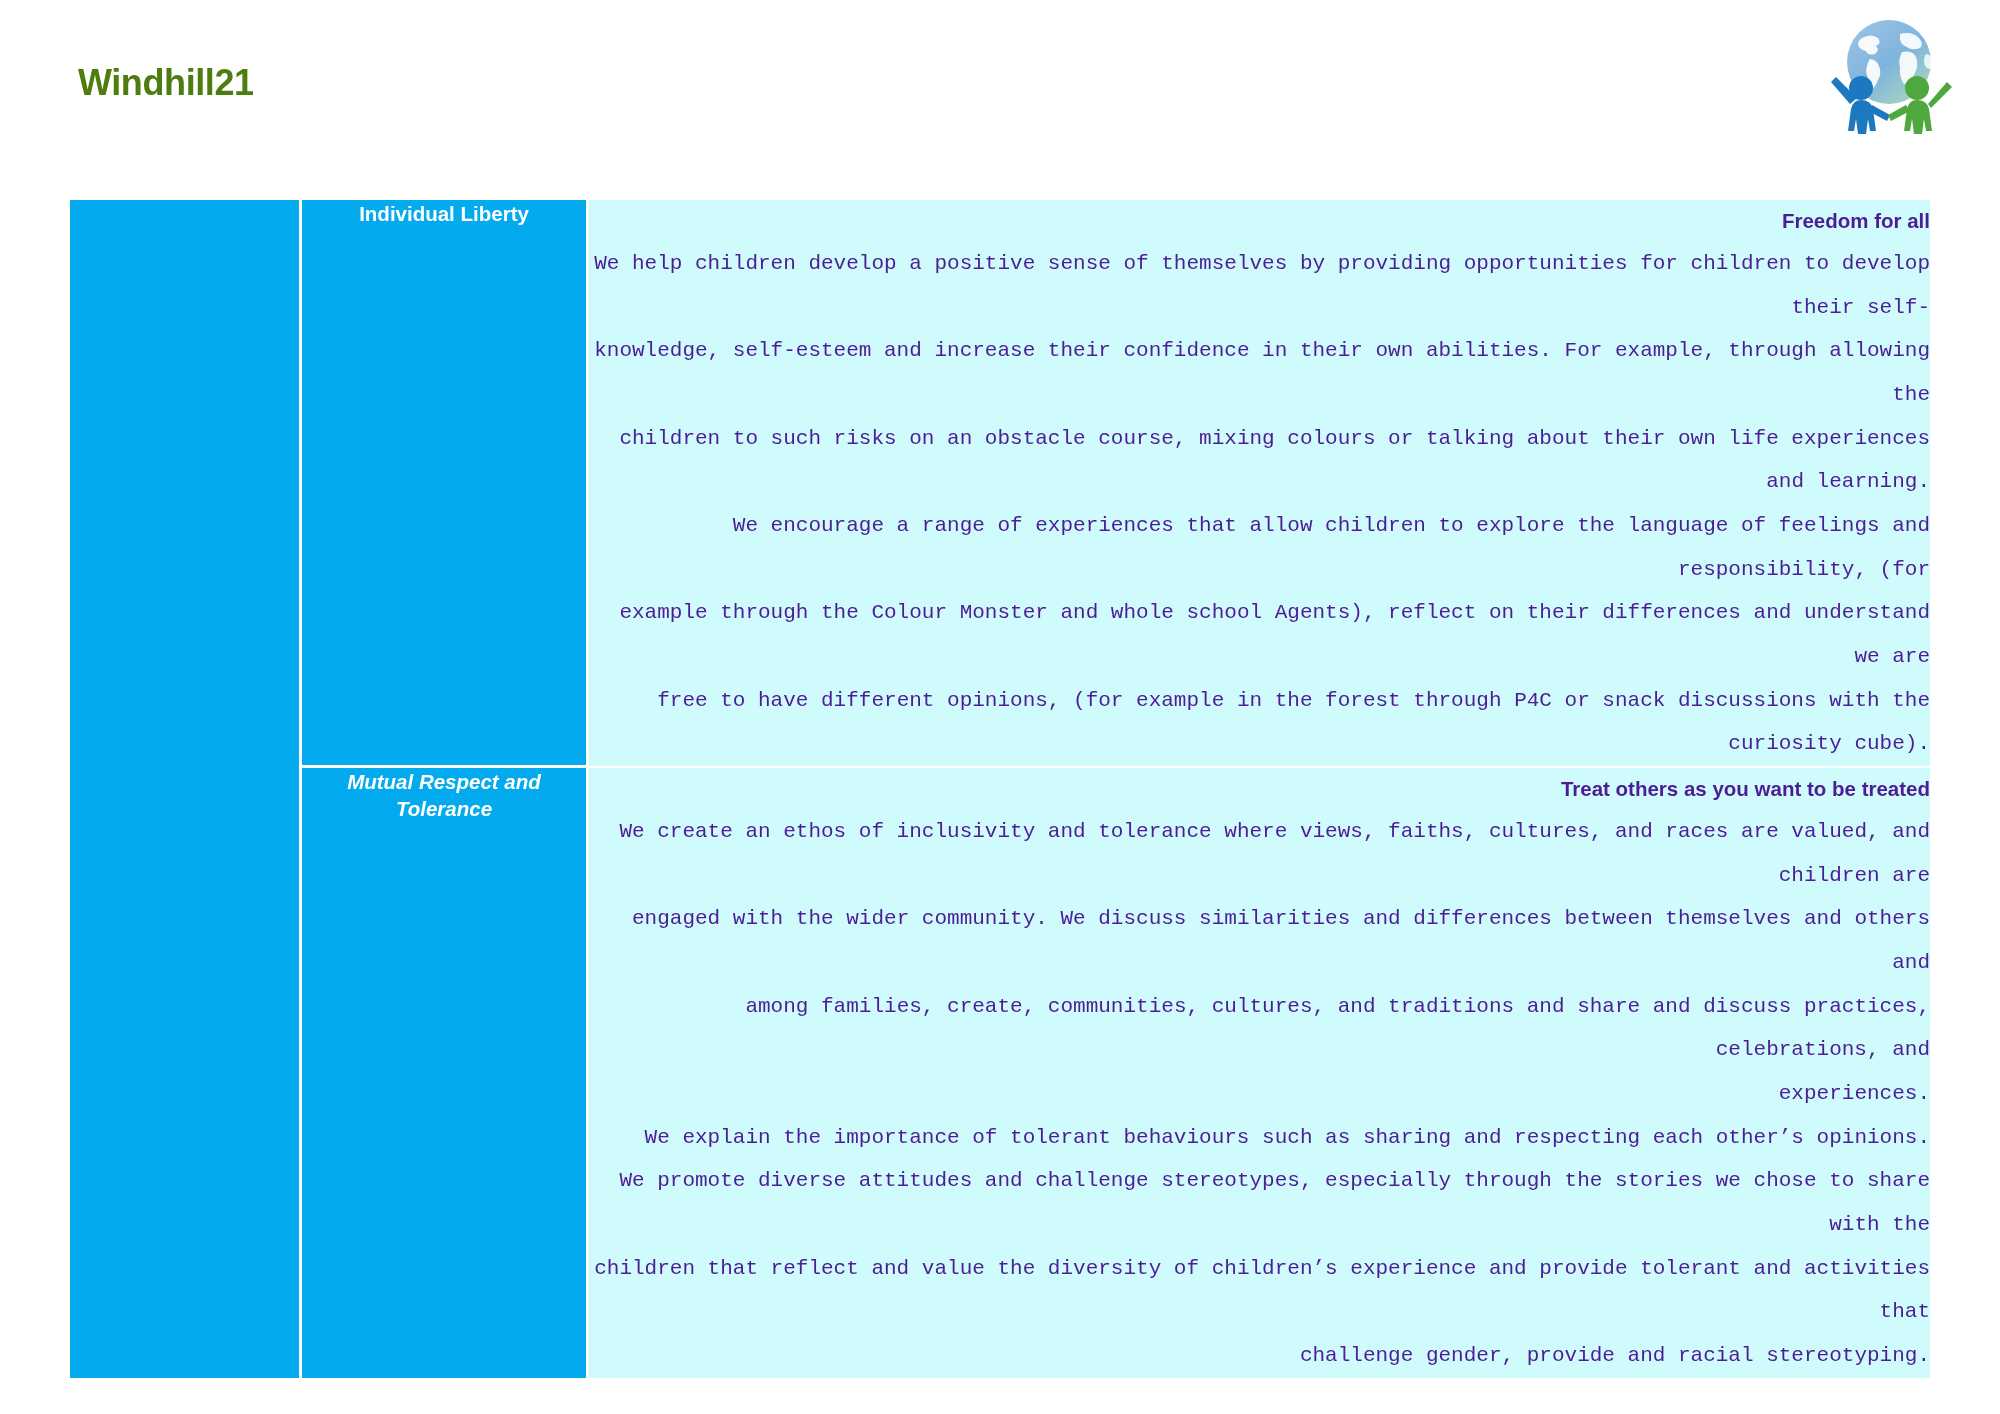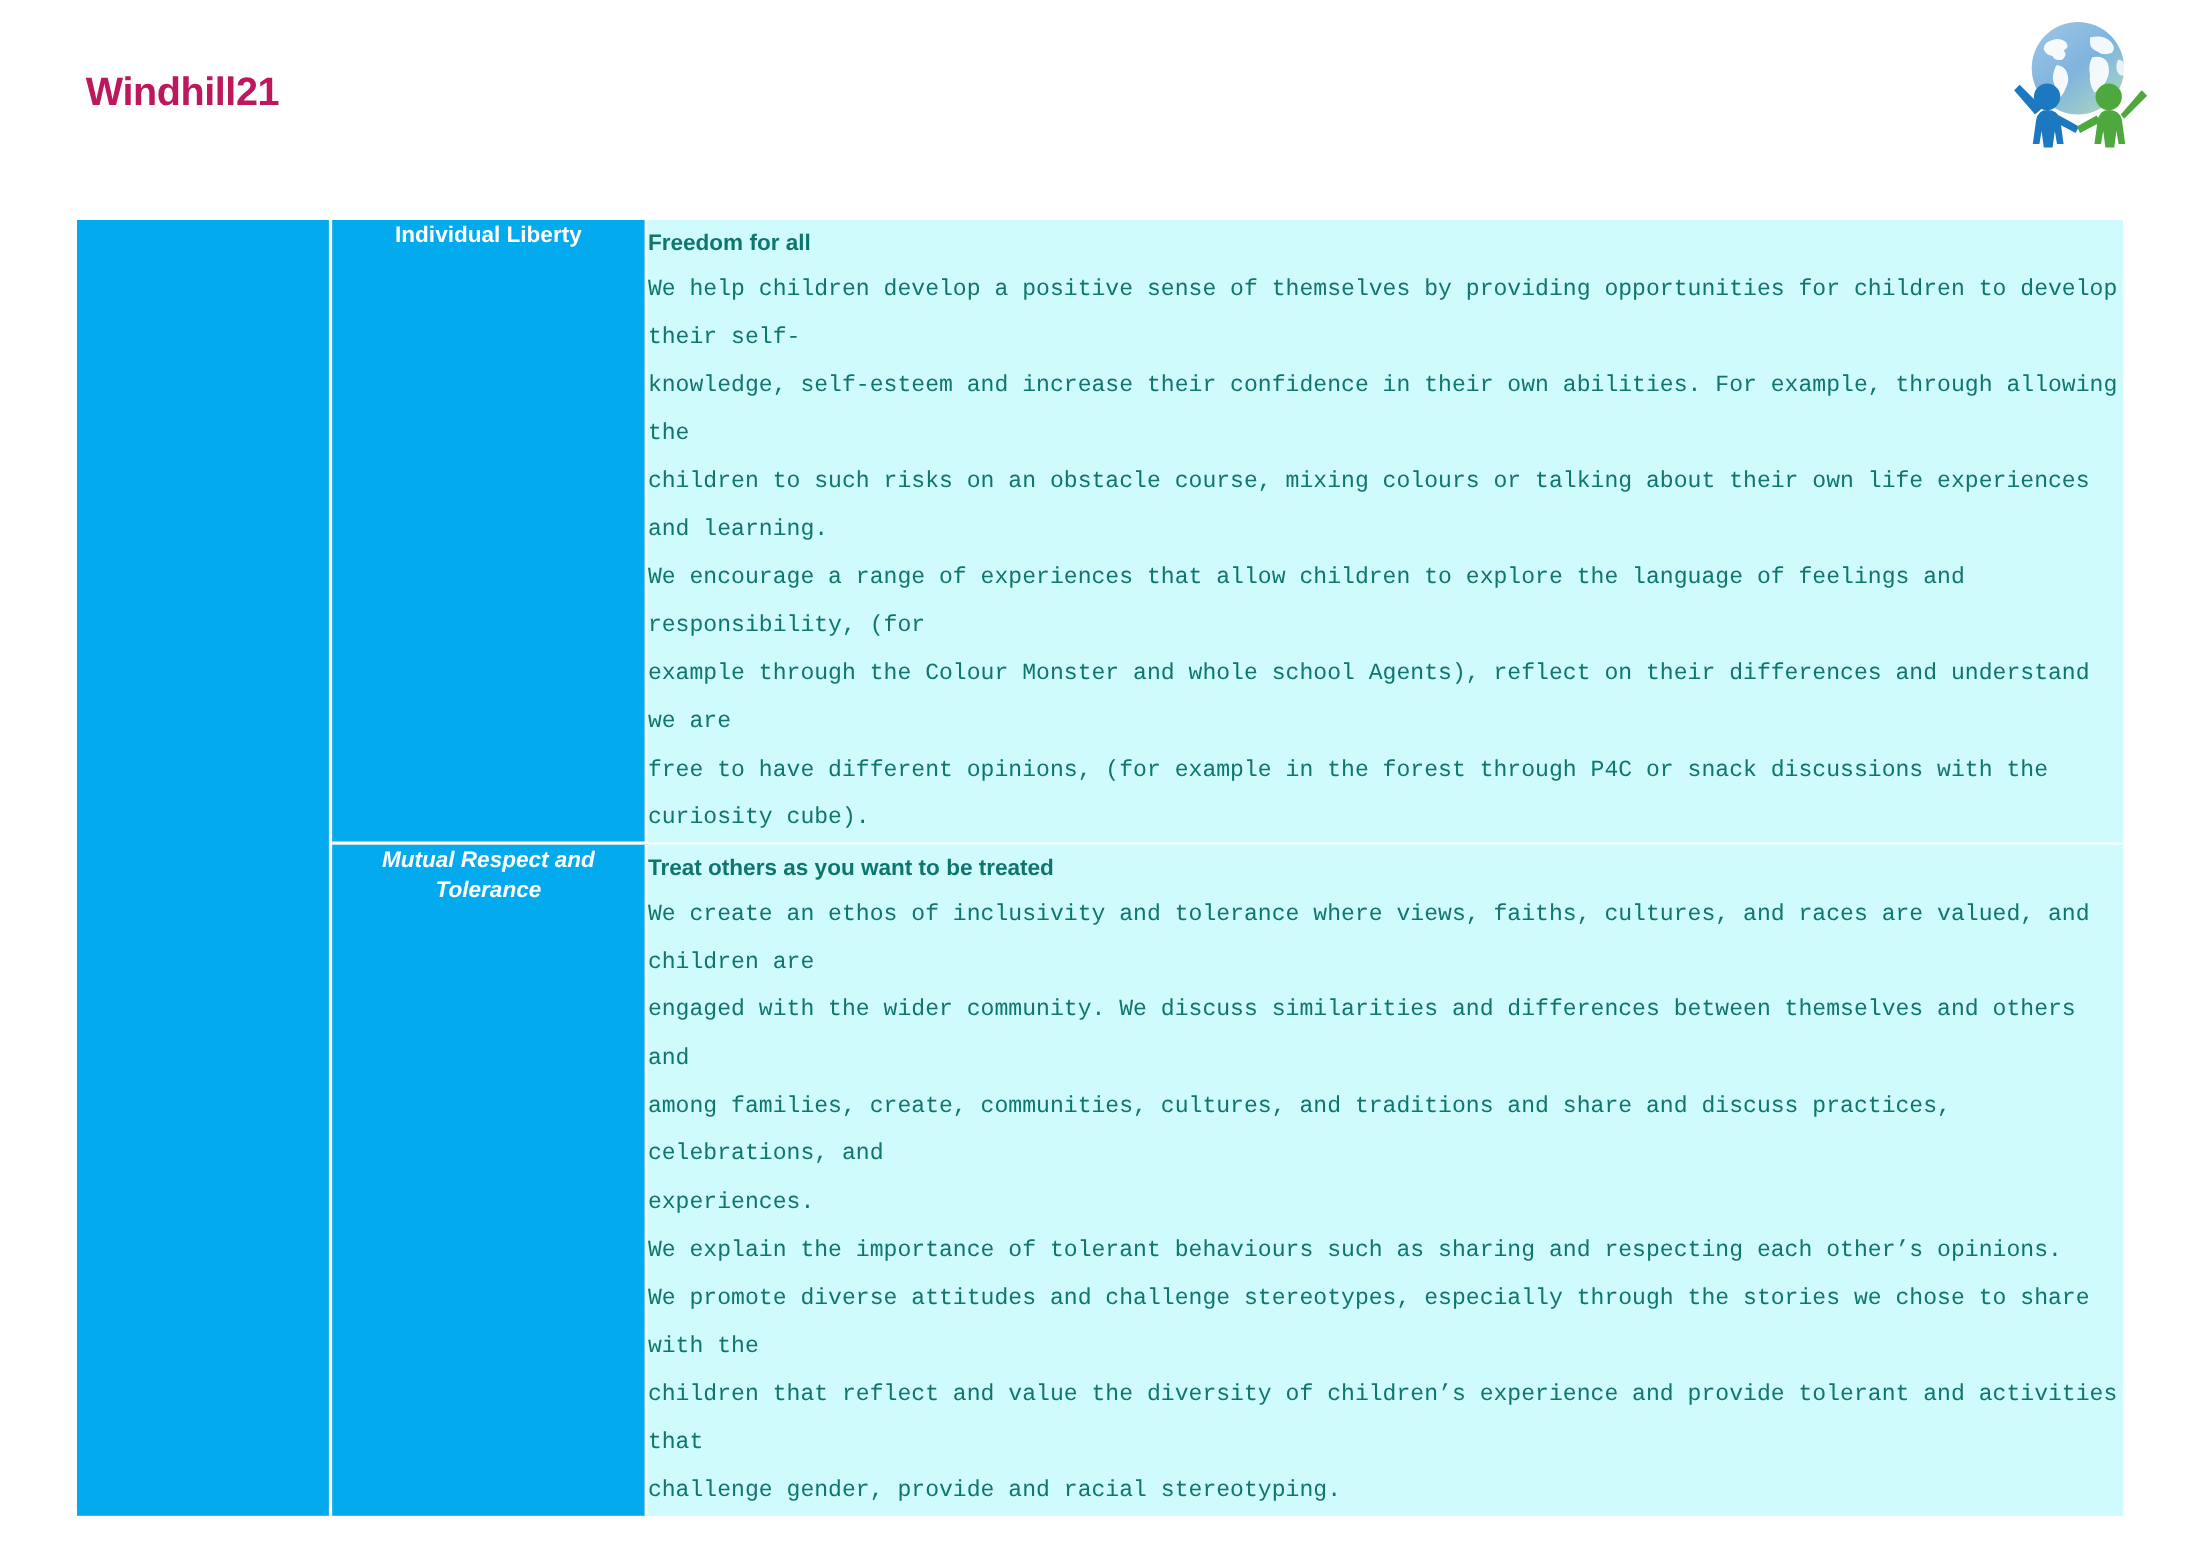--- a/index.html
+++ b/index.html
@@ -22,21 +22,21 @@
     position: relative;
     height: 150px;
     width: 100%;
   }
   .brand-logo {
     position: absolute;
     left: 78px;
     top: 62px;
     font-size: 36px;
     font-weight: bold;
-    color: #be185d;
+    color: #4d7c0f;
     letter-spacing: -0.4px;
     white-space: nowrap;
   }
   .doc-title {
     position: absolute;
     left: 0;
     right: 0;
     top: 86px;
     text-align: center;
     font-size: 31px;
@@ -83,22 +83,22 @@
     font-size: 20.5px;
     font-weight: bold;
     text-align: center;
     line-height: 1.32;
     padding: 26px 14px 10px 14px;
   }
   .cell-strand.last { border-bottom: none; font-style: italic; }
 
   .cell-body {
     background: #CFFBFD;
-    color: #0f766e;
-    text-align: left;
+    color: #4c1d95;
+    text-align: right;
     padding: 14px 10px 18px 10px;
     border-bottom: 2px solid #ffffff;
   }
   .cell-body.last { border-bottom: none; }
 
   .cell-heading {
     font-size: 20.5px;
     font-weight: bold;
     line-height: 2.05;
     margin: 0 0 0 0;

